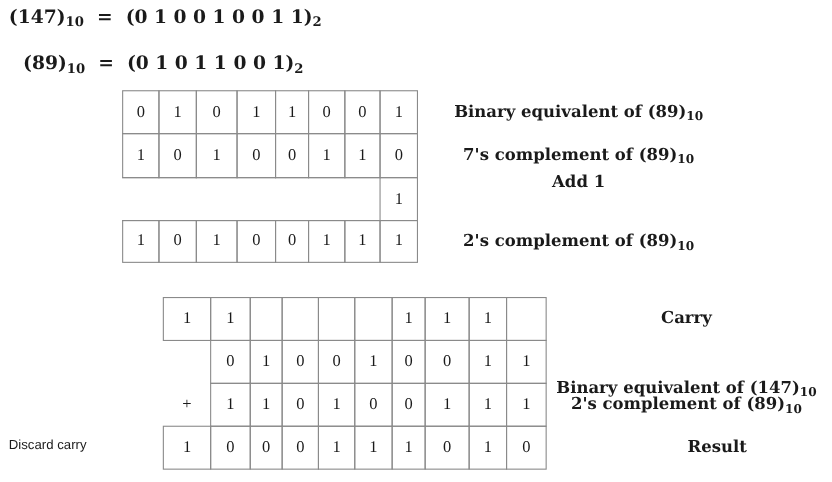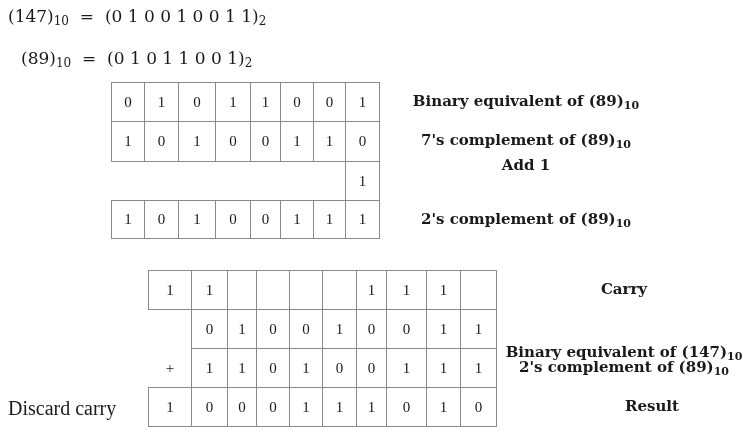--- a/index.html
+++ b/index.html
@@ -1,27 +1,27 @@
 <!DOCTYPE html>
 <html><head>
 <meta charset="utf-8">
 <style>
   html, body { margin: 0; padding: 0; background: #ffffff; }
   body { width: 756px; height: 438px; position: relative; overflow: hidden;
          font-family: "DejaVu Serif", "Liberation Serif", serif; color: #1a1a1a; }
-  .eq { position: absolute; font-size: 17px; white-space: pre; }
+  .eq { position: absolute; font-size: 17px; white-space: pre; font-weight: bold; }
   .eq sub { font-size: 12px; position: relative; top: 3px; vertical-align: baseline; }
   .grid { position: absolute; }
   .cell { position: absolute; box-sizing: border-box; display: flex; align-items: center;
           justify-content: center; font-size: 15px; font-family: "Liberation Serif", serif; }
   .b { border: 1px solid #8a8a8a; }
   .lbl { position: absolute; font-size: 15px; font-weight: bold; text-align: center; white-space: nowrap;
          font-family: "DejaVu Serif", serif; }
   .lbl sub { font-size: 11px; position: relative; top: 3px; vertical-align: baseline; }
-  .plain { position: absolute; font-size: 20px; white-space: nowrap; font-family: Liberation Serif, serif; }
+  .plain { position: absolute; font-size: 12px; white-space: nowrap; font-family: Liberation Sans, sans-serif; }
 </style>
 </head>
 <body>
 
 <div class="eq" style="left:8px; top:6px;"><span>(147)</span><sub>10</sub>  <span>=</span>  <span>(0 1 0 0 1 0 0 1 1)</span><sub>2</sub></div>
 
 <div class="eq" style="left:21px; top:48px;"><span>(89)</span><sub>10</sub>  <span>=</span>  <span>(0 1 0 1 1 0 0 1)</span><sub>2</sub></div>
 
 <div id="ctable" class="grid">
     <div class="cell b" style="left: 111px; top: 82px; width: 34px; height: 40px;">0</div>

